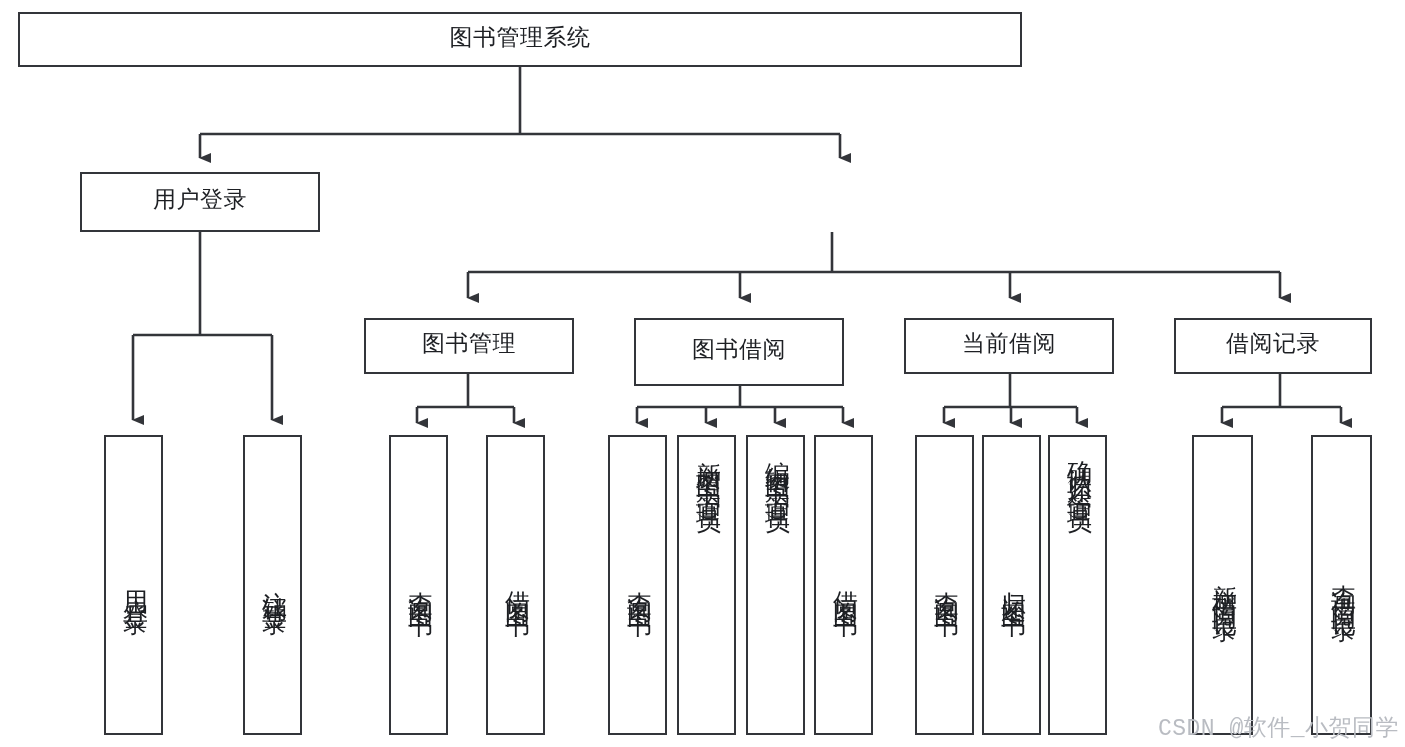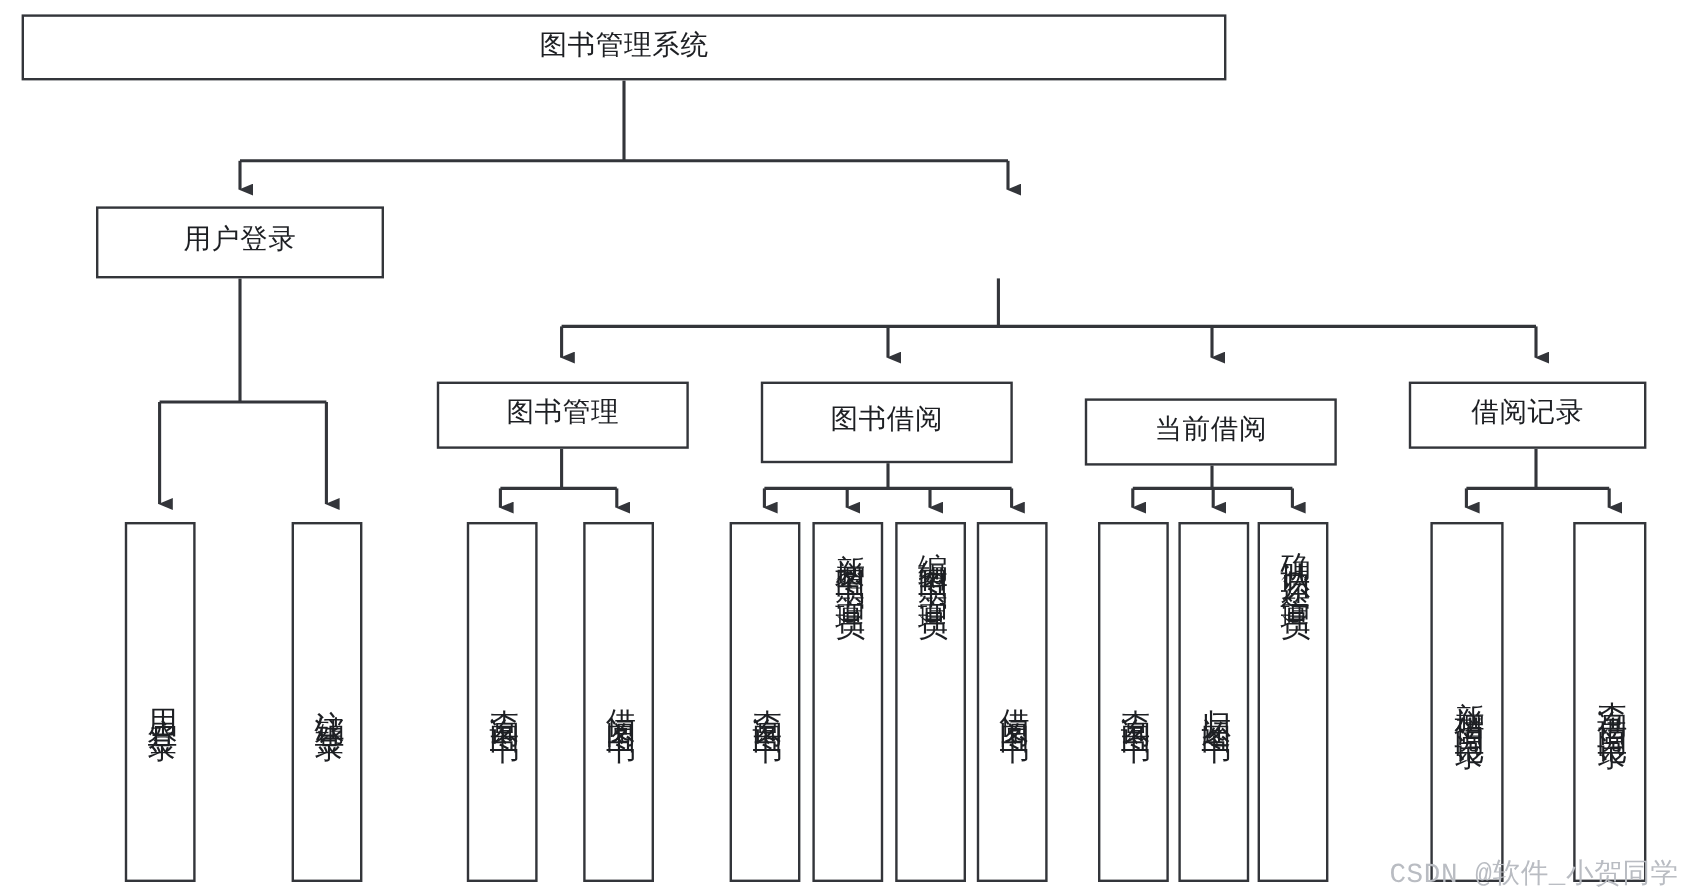--- a/index.html
+++ b/index.html
@@ -139,21 +139,21 @@
 
 
   <div class="node h" style="left:364px; top:318px; width:210px; height:56px;">
     <span class="lbl">图书管理</span>
   </div>
 
   <div class="node h" style="left:634px; top:318px; width:210px; height:68px;">
     <span class="lbl">图书借阅</span>
   </div>
 
-  <div class="node h" style="left:904px; top:332px; width:210px; height:56px;">
+  <div class="node h" style="left:904px; top:318px; width:210px; height:56px;">
     <span class="lbl">当前借阅</span>
   </div>
 
   <div class="node h" style="left:1174px; top:318px; width:198px; height:56px;">
     <span class="lbl">借阅记录</span>
   </div>
 
   <div class="node v mid" style="left:104px; top:435px; width:59px; height:300px;">
     <span class="lbl">用户登录</span>
   </div>

